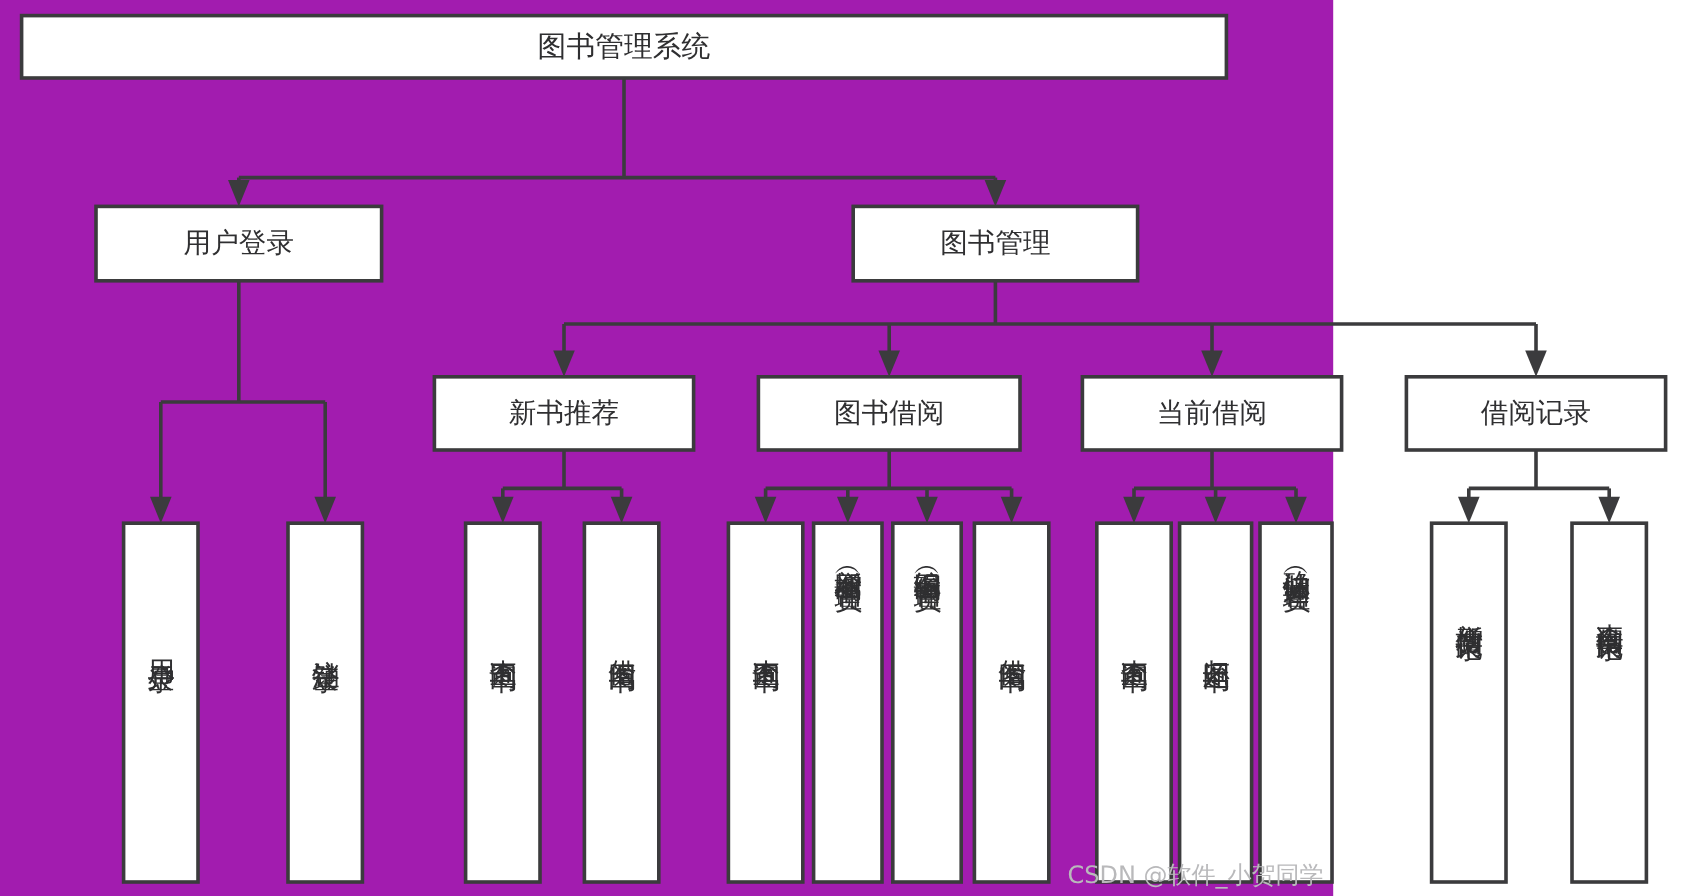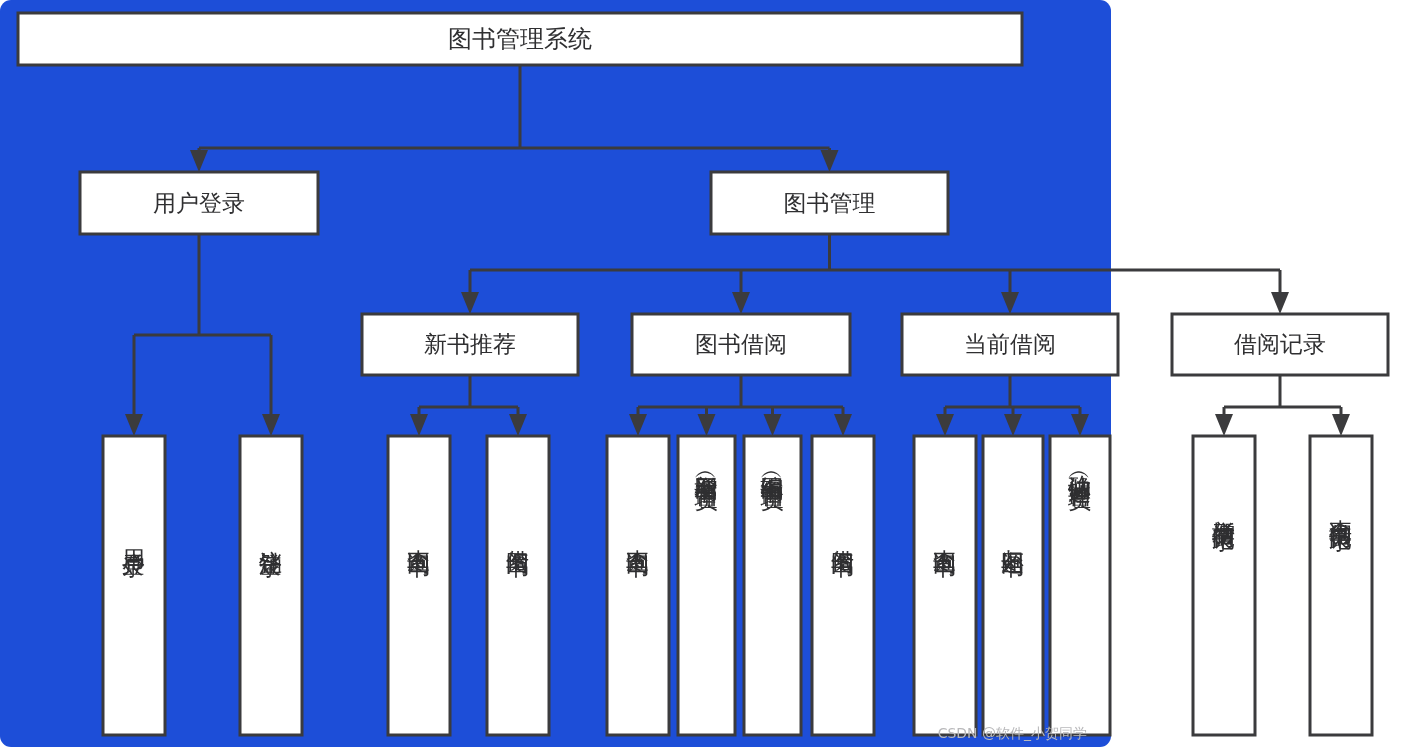--- a/index.html
+++ b/index.html
@@ -11,22 +11,21 @@
   body {
     width: 1405px;
     height: 747px;
     font-family: "DejaVu Sans", "Liberation Sans", sans-serif;
     overflow: hidden;
   }
   #diagram-root {
     position: relative;
     width: 1111px;
     height: 747px;
-    background: #1d4ed8;
-    border-radius: 11px;
+    background: #a21caf;
   }
   svg#tree-svg {
     position: absolute;
     top: 0;
     left: 0;
     width: 1405px;
     height: 747px;
     display: block;
   }
   .node-rect {
@@ -60,24 +59,24 @@
   .node-label-vertical {
     font-size: 23px;
     writing-mode: vertical-rl;
     text-orientation: upright;
     letter-spacing: 2px;
     text-anchor: start;
     dominant-baseline: auto;
   }
   .watermark {
     position: absolute;
-    right: 24px;
+    right: 8px;
     bottom: 4px;
     font-family: "DejaVu Sans", "Liberation Sans", sans-serif;
-    font-size: 14px;
+    font-size: 20px;
     color: #b9b9bb;
     white-space: nowrap;
     user-select: none;
   }
 </style>
 </head>
 <body>
 
 <div id="diagram-root">
   <svg id="tree-svg" viewBox="0 0 1405 747" xmlns="http://www.w3.org/2000/svg">

